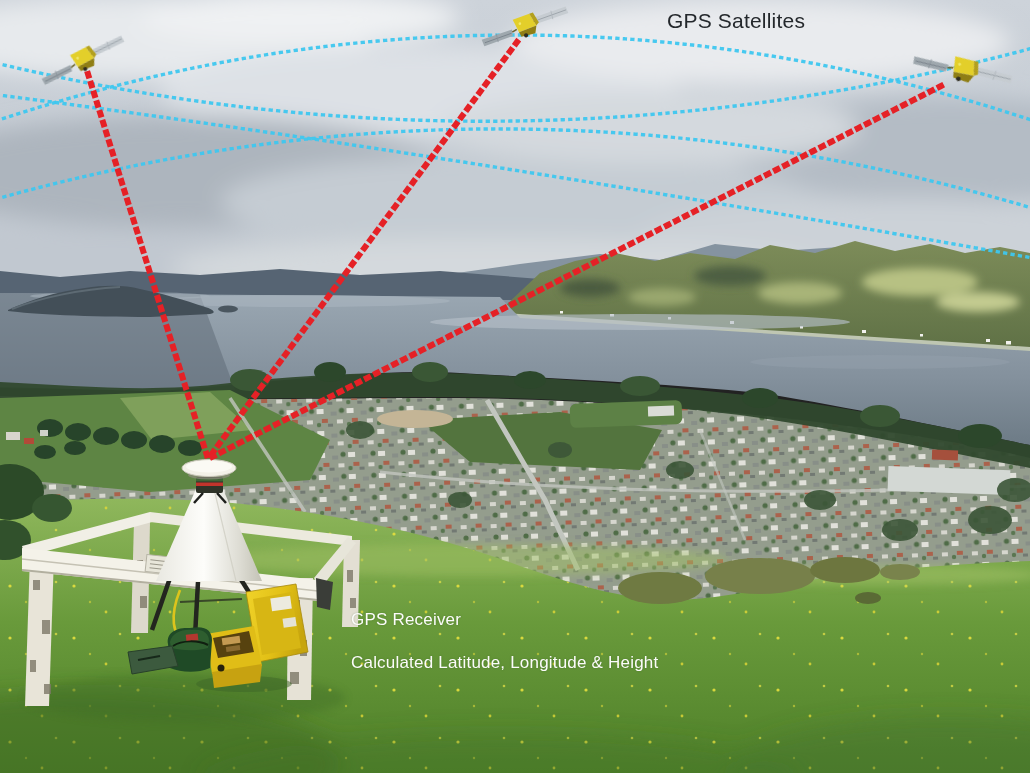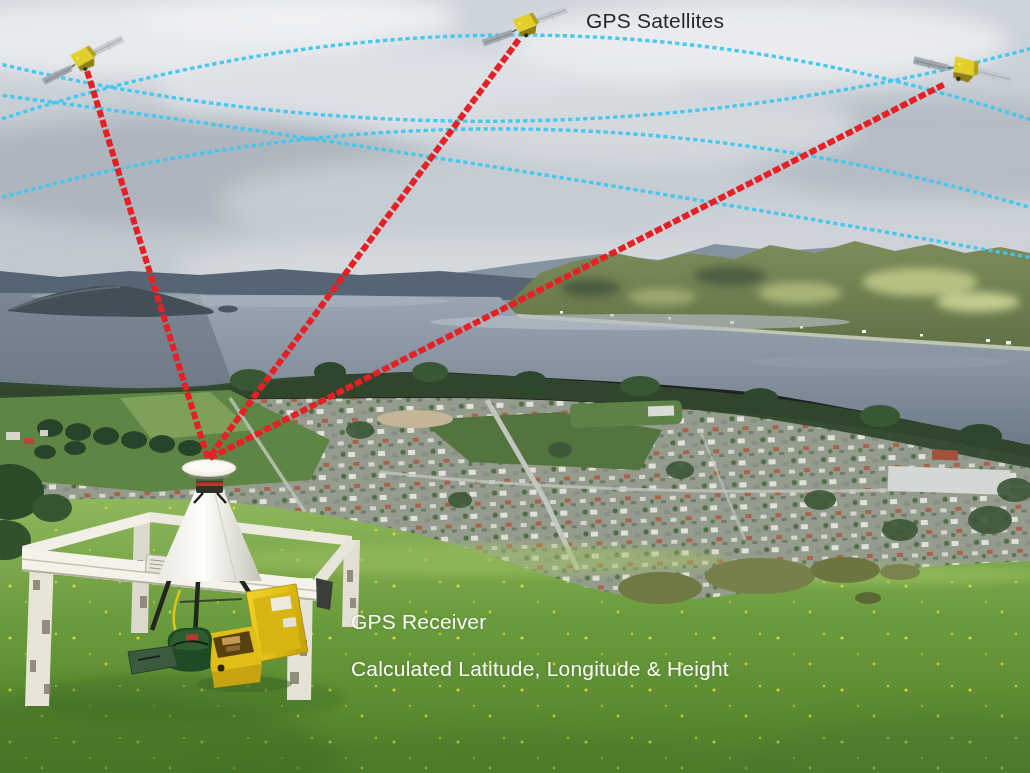--- a/index.html
+++ b/index.html
@@ -11,27 +11,27 @@
   .stage svg{position:absolute;left:0;top:0;display:block;}
   .orbit{
     fill:none;stroke:var(--orbit-blue,#3ec7ef);stroke-width:3.4;
     stroke-dasharray:0.9 6.6;stroke-linecap:square;opacity:.95;
   }
   .signal{
     fill:none;stroke:var(--signal-red,#e52126);stroke-width:6;
     stroke-dasharray:1.6 8.6;stroke-linecap:square;
   }
   .label-sat{
-    position:absolute;left:586px;top:8px;width:300px;text-align:left;
+    position:absolute;left:586px;top:8px;width:300px;text-align:center;
     color:var(--label-dark,#24282c);font-size:21px;line-height:1.28;
     letter-spacing:.2px;
   }
   .label-rec{
     position:absolute;left:351px;top:611px;
-    color:var(--label-light,#fcfcfa);font-size:21px;line-height:1.0;
+    color:var(--label-light,#fcfcfa);font-size:17px;line-height:1.0;
     letter-spacing:.2px;text-shadow:0 0 2px rgba(40,80,30,.35);
   }
   .label-rec .l2{margin-top:26px;}
 </style>
 </head>
 <body>
 
 <div class="stage" style="--orbit-blue: #3ec7ef; --signal-red: #e52126; --label-dark: #24282c; --label-light: #fcfcfa;">
 <svg width="1030" height="773" viewBox="0 0 1030 773">
   <defs>

